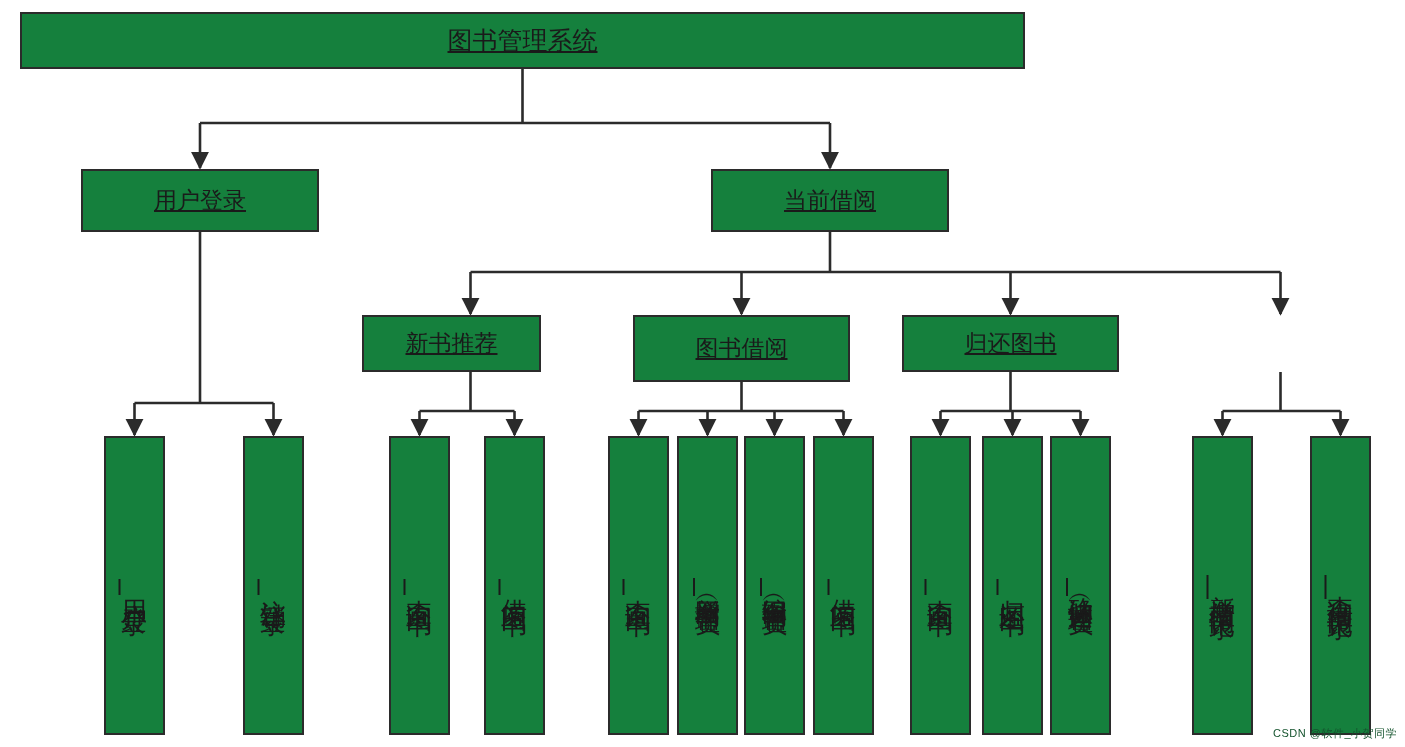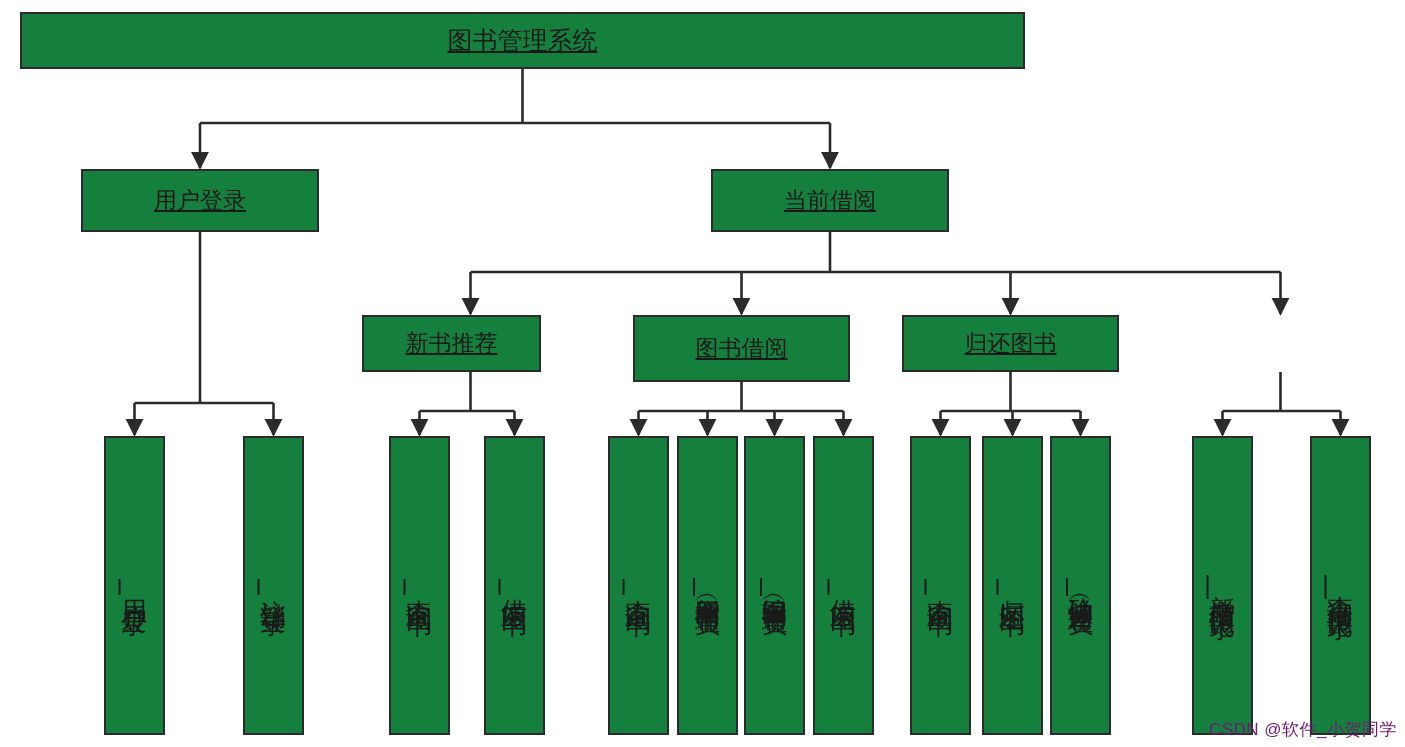--- a/index.html
+++ b/index.html
@@ -18,22 +18,22 @@
   .node.root .lbl{font-size:25px;}
   .node.lvl2 .lbl{font-size:23px;}
   .node.lvl3 .lbl{font-size:23px;}
 
   
   .node.leaf{align-items:center;justify-content:center;padding-top:2px;}
   .node.leaf .lbl{writing-mode:vertical-rl;text-orientation:upright;
         font-size:26px;letter-spacing:4px;line-height:1.0;white-space:nowrap;}
   .node.leaf.tall .lbl{font-size:25px;letter-spacing:2px;}
 
-  .watermark{position:absolute;right:8px;bottom:6px;font-size:17px;
-        color:#701a75;white-space:nowrap;letter-spacing:0.5px;}
+  .watermark{position:absolute;right:8px;bottom:6px;font-size:11px;
+        color:#14532d;white-space:nowrap;letter-spacing:0.5px;}
 </style>
 </head>
 <body>
 
 <div id="diagram-root">
 
   <svg id="edges" viewBox="0 0 1405 747" xmlns="http://www.w3.org/2000/svg">
     <defs>
       <marker id="arrow" viewBox="0 0 10 10" refX="9" refY="5" markerWidth="7" markerHeight="7" orient="auto-start-reverse">
         <path d="M 0 0 L 10 5 L 0 10 z" fill="#2b2b2b"></path>

